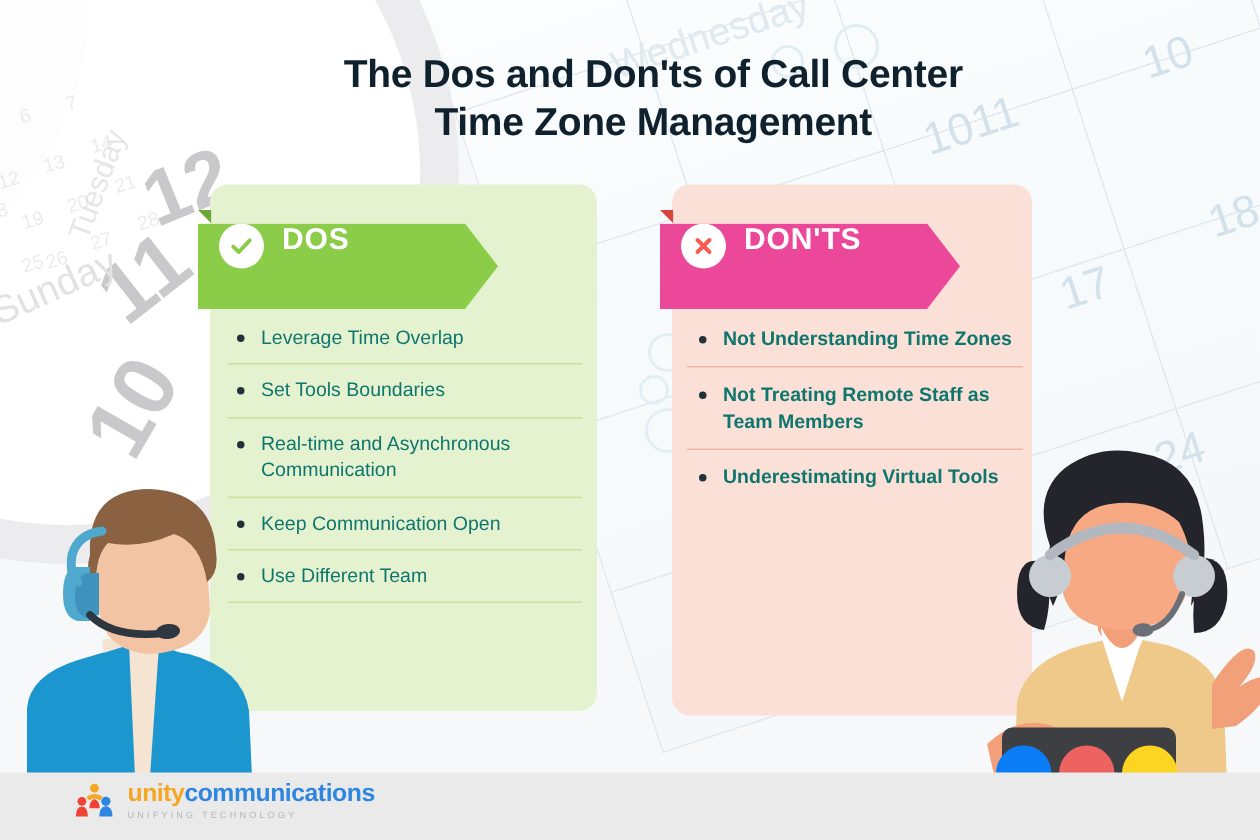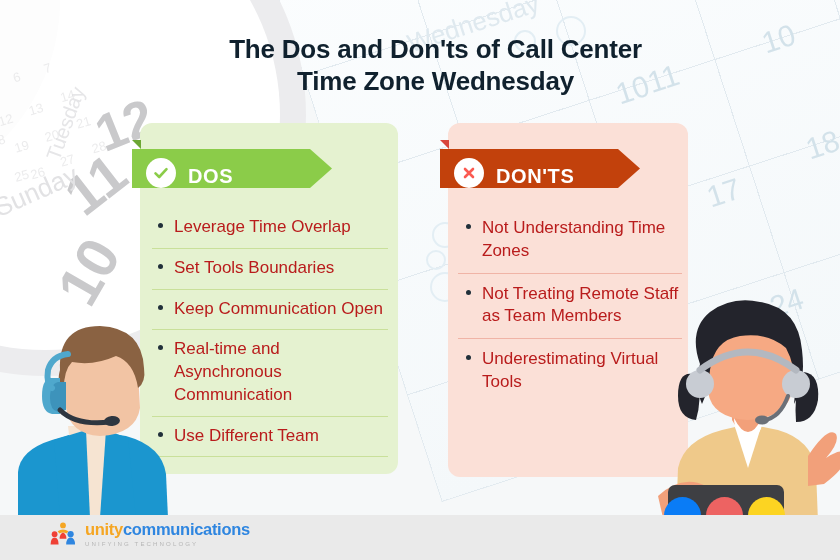--- a/index.html
+++ b/index.html
@@ -85,29 +85,29 @@
   
   .panel {
     position: absolute;
     border-radius: 12px;
   }
   .panel-dos  { left: 140px; top: 123px; width: 258px; height: 351px; background: #e5f2d0; }
   .panel-dont { left: 448px; top: 123px; width: 240px; height: 354px; background: #fbe0d7; }
 
   .ribbon {
     position: absolute;
-    height: 39px;
+    height: 57px;
     display: flex;
-    align-items: flex-end;
+    align-items: flex-start;
     padding-left: 14px;
     box-sizing: border-box;
   }
   .ribbon-dos  { left: 132px; top: 149px; width: 200px; background: #8bcc49;
                  clip-path: polygon(0 0, 178px 0, 200px 50%, 178px 100%, 0 100%); }
-  .ribbon-dont { left: 440px; top: 149px; width: 200px; background: #c2410c;
+  .ribbon-dont { left: 440px; top: 149px; width: 200px; background: #ec4899;
                  clip-path: polygon(0 0, 178px 0, 200px 50%, 178px 100%, 0 100%); }
   .fold {
     position: absolute;
     width: 9px; height: 9px;
   }
   .fold-dos  { left: 132px; top: 140px; background: #6ca734;
                clip-path: polygon(0 0, 100% 100%, 100% 0); }
   .fold-dont { left: 440px; top: 140px; background: #d8453c;
                clip-path: polygon(0 0, 100% 100%, 100% 0); }
 
@@ -128,26 +128,26 @@
   }
 
   
   .list {
     position: absolute;
     box-sizing: border-box;
     list-style: none;
     margin: 0; padding: 0;
   }
   .list-dos  { left: 152px; top: 208px; width: 236px; }
-  .list-dont { left: 458px; top: 208px; width: 224px; }
+  .list-dont { left: 458px; top: 208px; width: 224px; font-weight: bold; }
 
   .list li {
     position: relative;
-    color: #b91c1c;
-    font-size: 17px;
+    color: #0f766e;
+    font-size: 13px;
     line-height: 1.34;
     font-family: "Liberation Sans", sans-serif;
   }
   .li-row {
     display: flex;
     align-items: flex-start;
     padding: 8px 0 9px 0;
   }
   .bullet {
     flex: 0 0 auto;
@@ -269,21 +269,21 @@
         <text x="24" y="120">26</text>
           <text x="56" y="116">27</text>
           <text x="90" y="112">28</text>
         <text x="8" y="118">25</text>
       </g>
     </svg>
   </div>
 
   <div class="title">
     <div>The Dos and Don'ts of Call Center</div>
-    <div>Time Zone Wednesday</div>
+    <div>Time Zone Management</div>
   </div>
 
   <div class="panel panel-dos"></div>
   <div class="fold fold-dos"></div>
   <div class="ribbon ribbon-dos">
     <div class="badge">
       <svg width="20" height="20" viewBox="0 0 20 20">
         <path d="M4.5 10.4 L8.2 14 L15.5 6.2" fill="none" stroke="#8bcc49" stroke-width="2.6" stroke-linecap="round" stroke-linejoin="round"></path>
       </svg>
     </div>
@@ -301,28 +301,28 @@
     <li>
       <div class="li-row">
           <span class="bullet"></span>
         <span>Set Tools Boundaries</span>
         </div>
       <div class="divider divider-dos"></div>
     </li>
     <li>
       <div class="li-row">
           <span class="bullet"></span>
+        <span>Real-time and Asynchronous Communication</span>
+        </div>
+      <div class="divider divider-dos"></div>
+    </li>
+    <li>
+      <div class="li-row">
+          <span class="bullet"></span>
         <span>Keep Communication Open</span>
-        </div>
-      <div class="divider divider-dos"></div>
-    </li>
-    <li>
-      <div class="li-row">
-          <span class="bullet"></span>
-        <span>Real-time and Asynchronous Communication</span>
         </div>
       <div class="divider divider-dos"></div>
     </li>
     <li>
       <div class="li-row">
           <span class="bullet"></span>
         <span>Use Different Team</span>
         </div>
       <div class="divider divider-dos"></div>
     </li>

